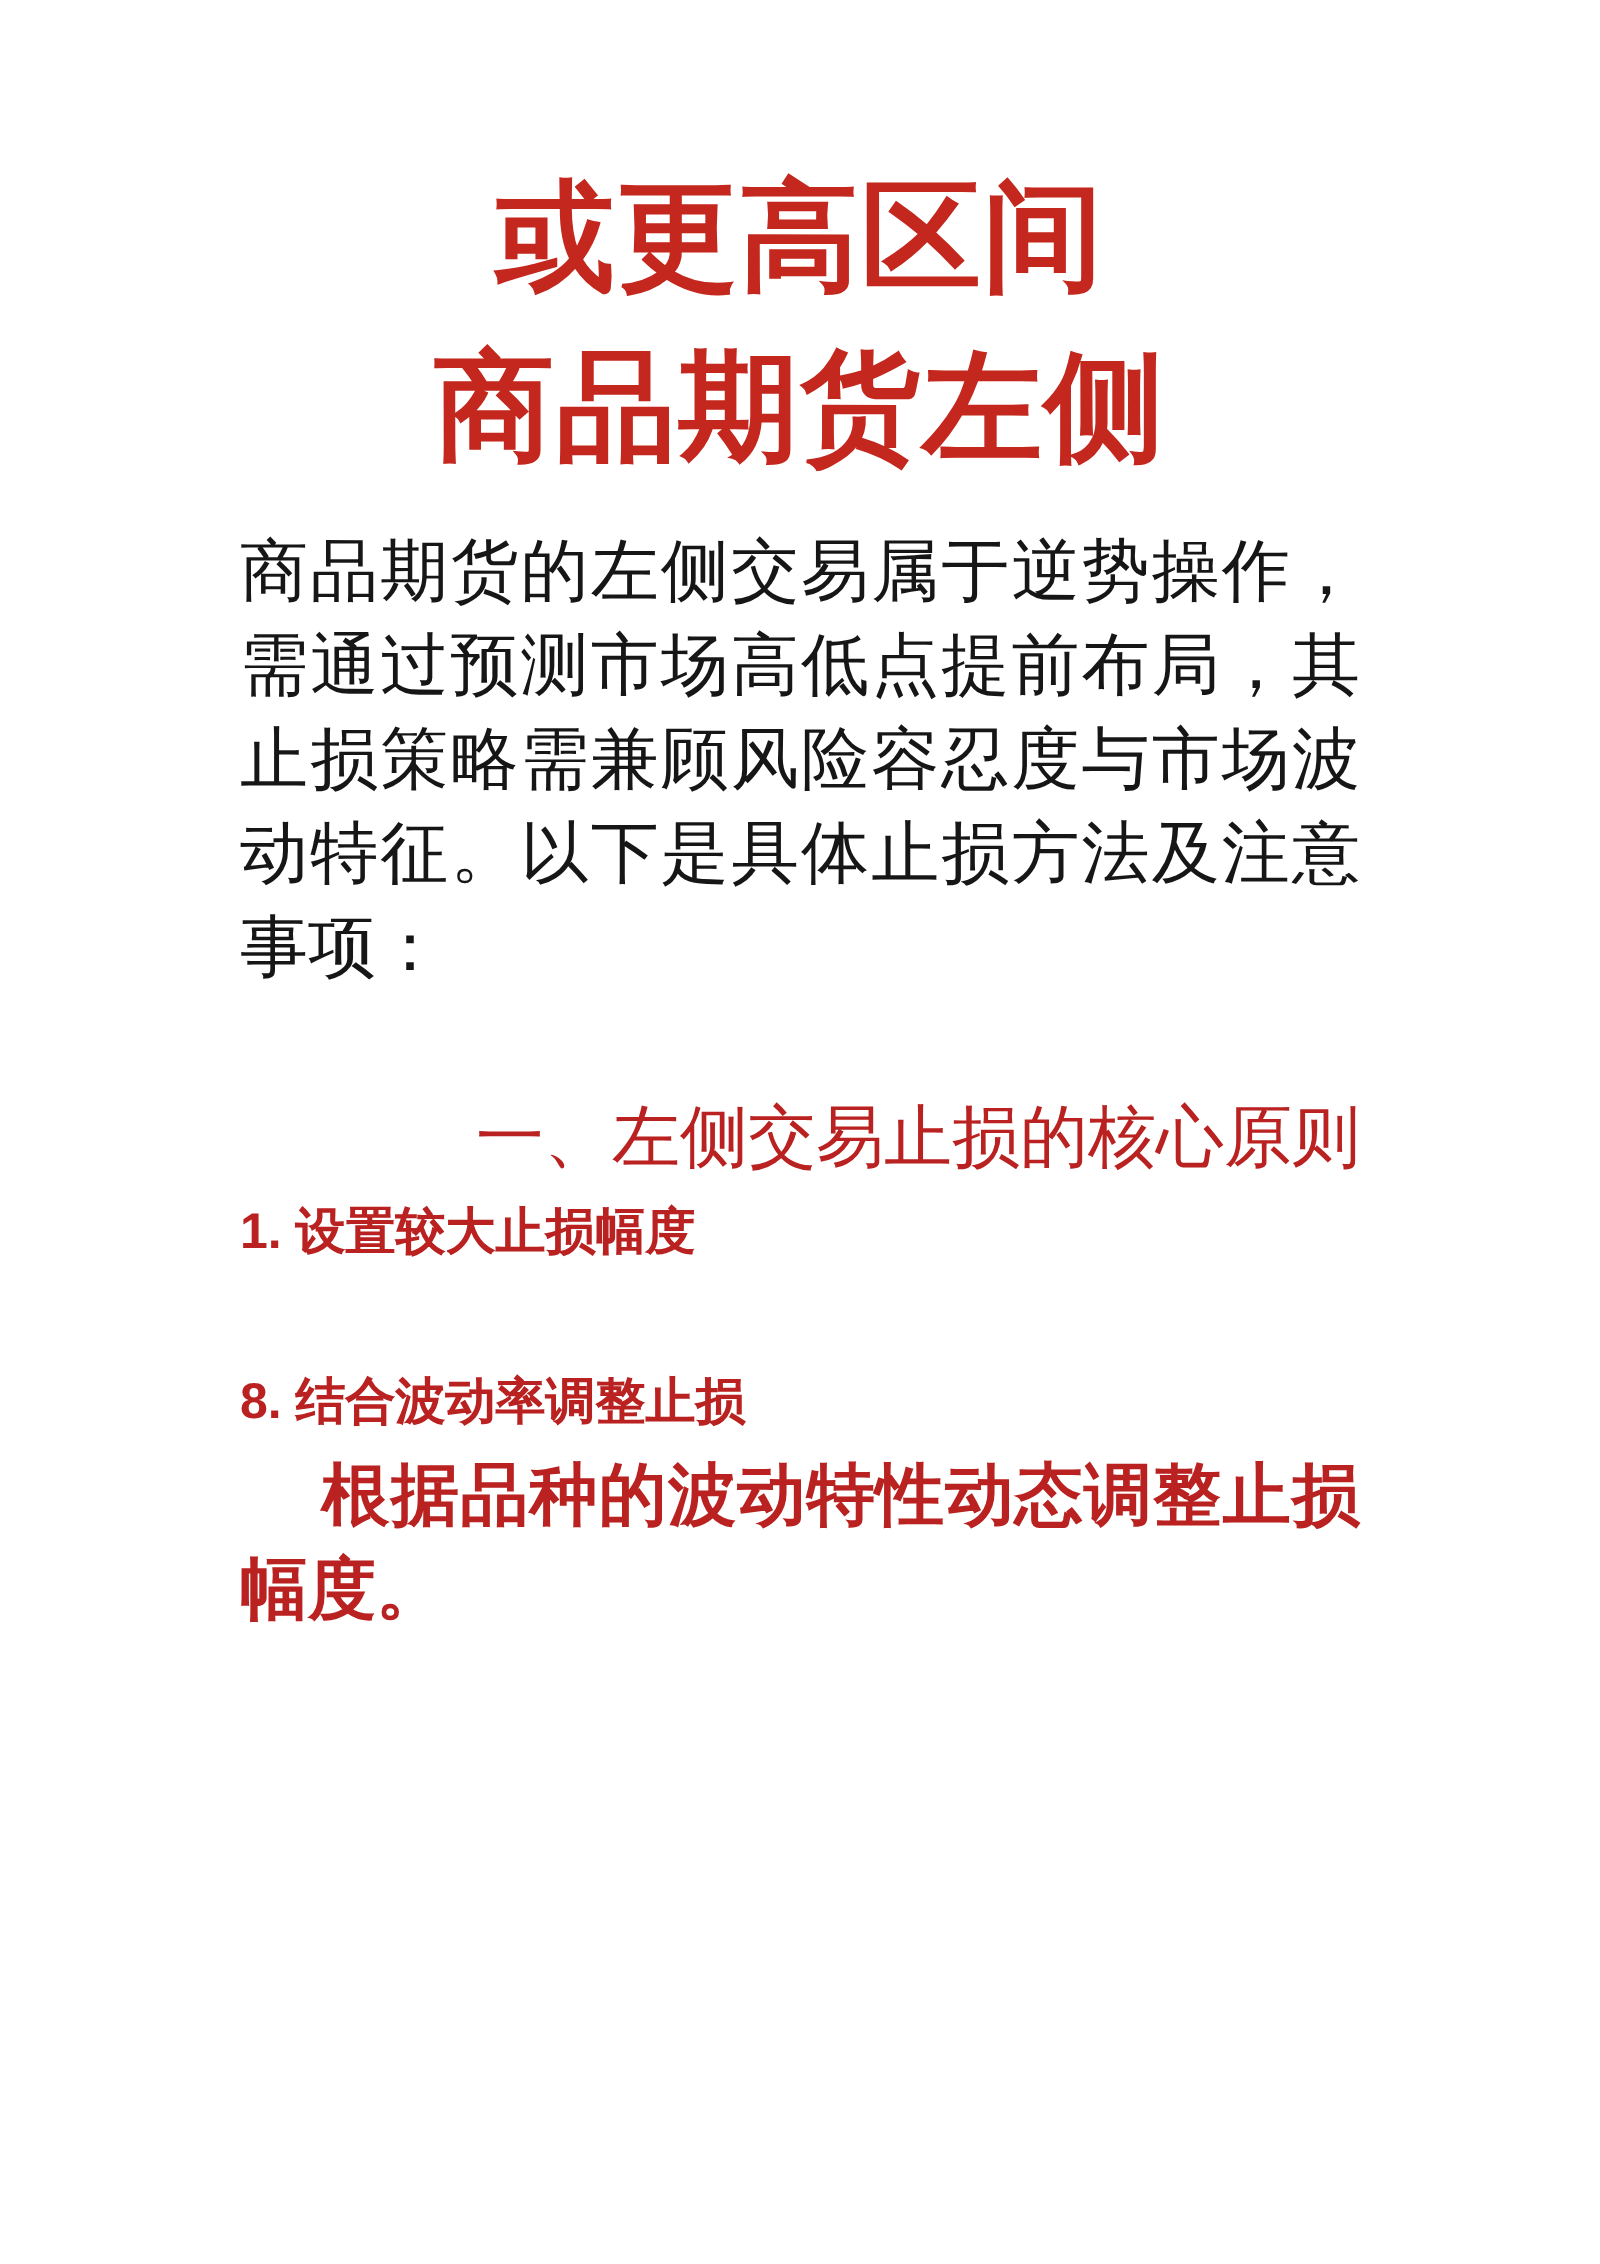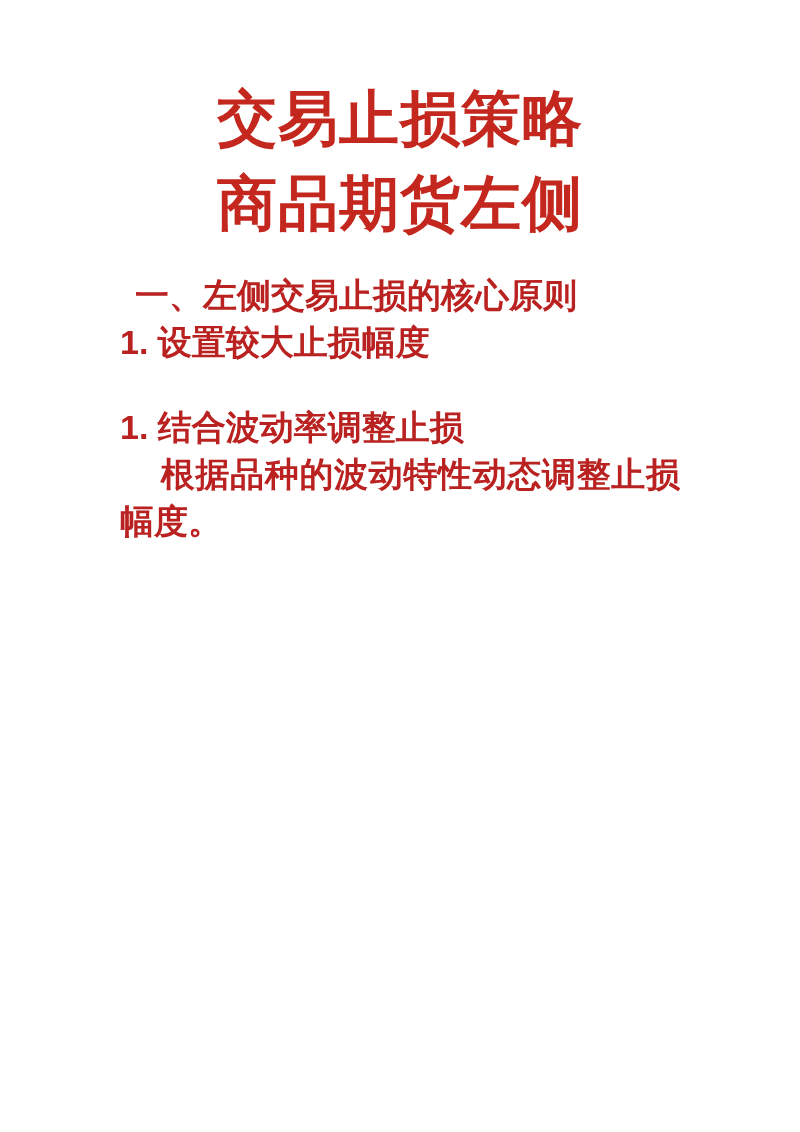--- a/index.html
+++ b/index.html
@@ -34,30 +34,31 @@
     letter-spacing: 1px;
   }
   .intro {
     margin-top: 17px;
     color: var(--text-black);
     font-size: 34px;
     line-height: 47px;
     text-align: justify;
   }
   .section-heading {
-    margin-top: 26px;
+    margin-top: 48px;
     padding-left: 15px;
     color: var(--accent-red);
     font-size: 34px;
-    font-weight: 700;
+    font-weight: 400;
     line-height: 47px;
+    text-align: right;
   }
   .item-heading {
     color: var(--accent-red);
-    font-size: 34px;
+    font-size: 25px;
     font-weight: 700;
     line-height: 47px;
   }
   .body-para {
     color: var(--text-black);
     font-size: 34px;
     line-height: 47px;
     text-align: justify;
     text-indent: 1.2em;
   }
@@ -66,27 +67,28 @@
     color: var(--accent-red);
     font-weight: 700;
   }
 </style>
 </head>
 <body>
 
 <div class="page">
 
   <h1 class="doc-title">
-    <span>交易止损策略</span><br>
+    <span>或更高区间</span><br>
     <span>商品期货左侧</span>
   </h1>
 
+  <p class="intro">商品期货的左侧交易属于逆势操作，需通过预测市场高低点提前布局，其止损策略需兼顾风险容忍度与市场波动特征。以下是具体止损方法及注意事项：</p>
 
   <h2 class="section-heading">一、左侧交易止损的核心原则</h2>
 
   <h3 class="item-heading">1. 设置较大止损幅度</h3>
 
 
-  <h3 class="item-heading item2-heading">1. 结合波动率调整止损</h3>
+  <h3 class="item-heading item2-heading">8. 结合波动率调整止损</h3>
 
   <p class="body-para"><span class="red-bold">根据品种的波动特性动态调整止损幅度。</span></p>
 
 </div>
 
 </body></html>

